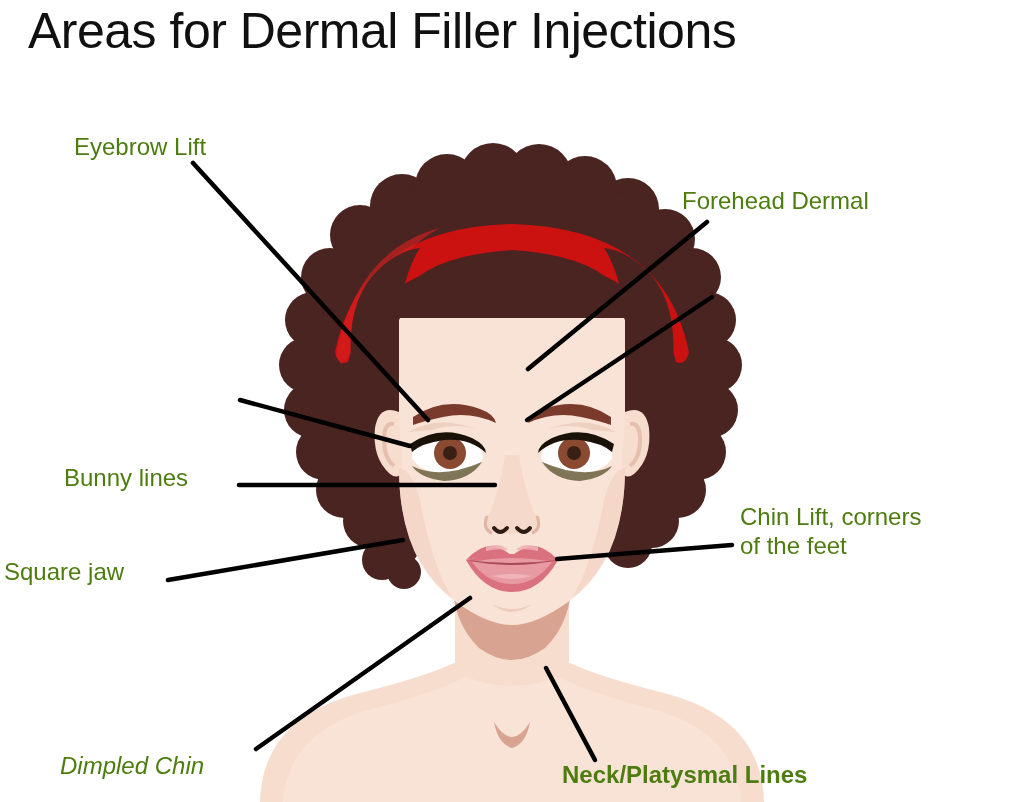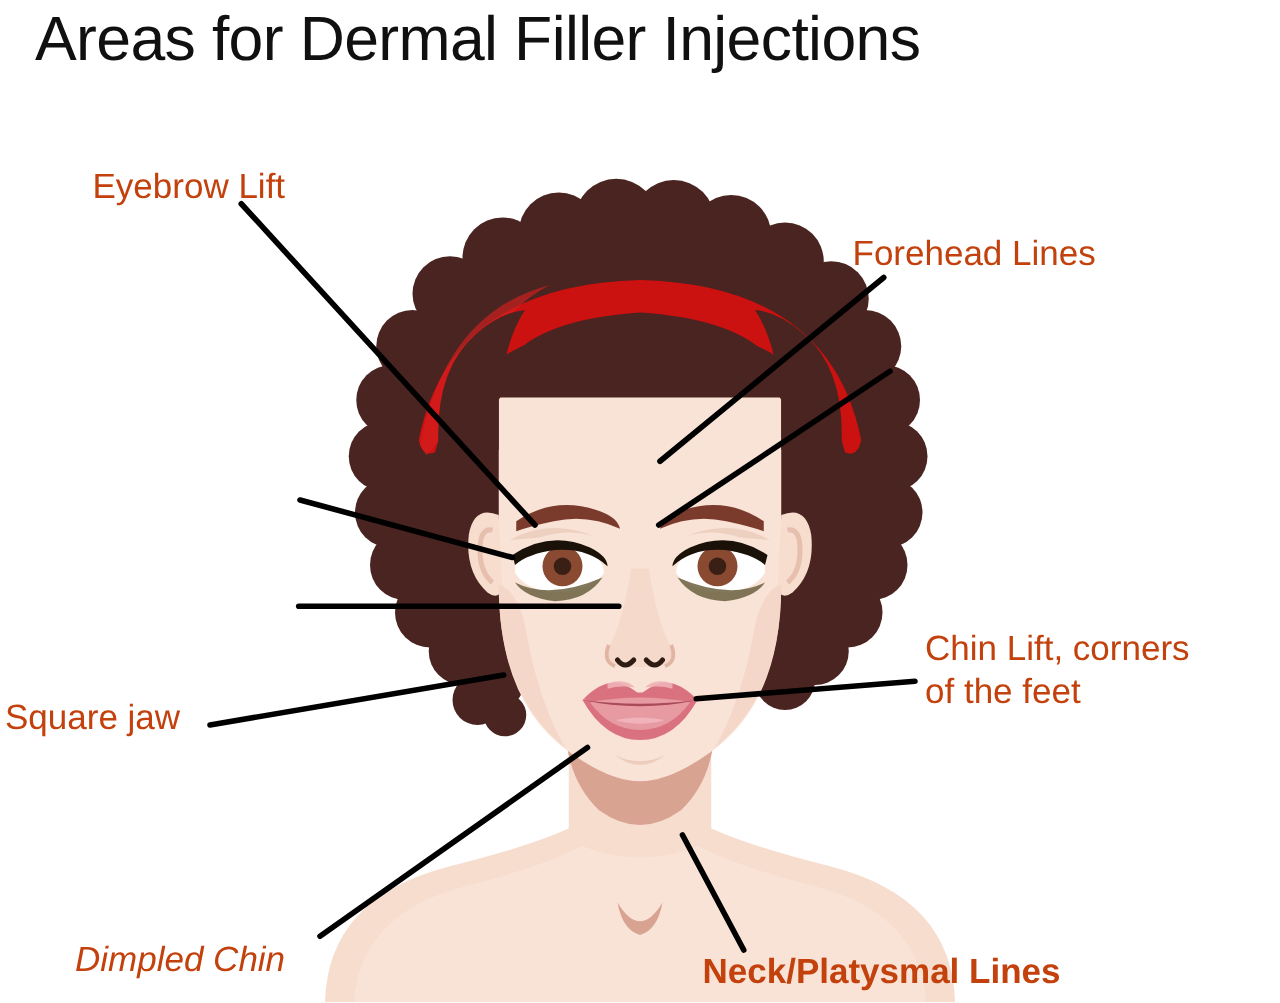--- a/index.html
+++ b/index.html
@@ -20,22 +20,22 @@
     left: 28px;
     top: 2px;
     font-size: 50px;
     font-weight: 400;
     color: #101010;
     letter-spacing: -0.5px;
     white-space: nowrap;
   }
   .label {
     position: absolute;
-    font-size: 28px;
-    color: #c2410c;
+    font-size: 24px;
+    color: #4d7c0f;
     white-space: nowrap;
     line-height: 1.22;
   }
   .label.two-line { white-space: normal; }
   #art {
     position: absolute;
     left: 0;
     top: 0;
     width: 1024px;
     height: 802px;
@@ -220,24 +220,25 @@
       <line x1="239" y1="485" x2="495" y2="485"></line>
       <line x1="168" y1="580" x2="403" y2="540"></line>
       <line x1="732" y1="545" x2="557" y2="559"></line>
       <line x1="256" y1="749" x2="470" y2="598"></line>
       <line x1="595" y1="760" x2="546" y2="668"></line>
     </g>
   </svg>
 
   <div class="label" id="lbl-eyebrow-lift">Eyebrow Lift</div>
 
-  <div class="label" id="lbl-forehead-lines">Forehead Lines</div>
-
-
-
+  <div class="label" id="lbl-forehead-lines">Forehead Dermal</div>
+
+
+
+  <div class="label" id="lbl-bunny-lines">Bunny lines</div>
 
   <div class="label" id="lbl-square-jaw">Square jaw</div>
 
   <div class="label two-line" id="lbl-smile-lift">
     <div>Chin Lift, corners</div>
     <div>of the feet</div>
   </div>
 
   <div class="label" id="lbl-dimpled-chin">Dimpled Chin</div>
 

